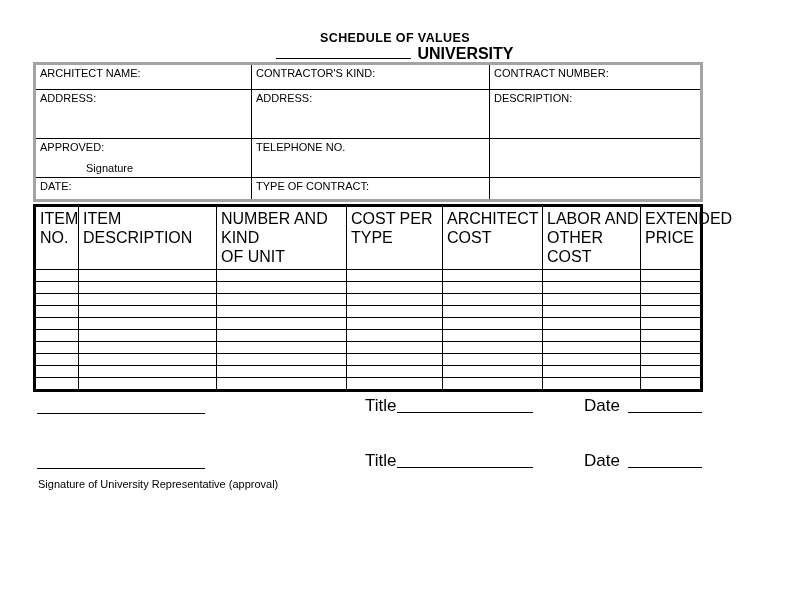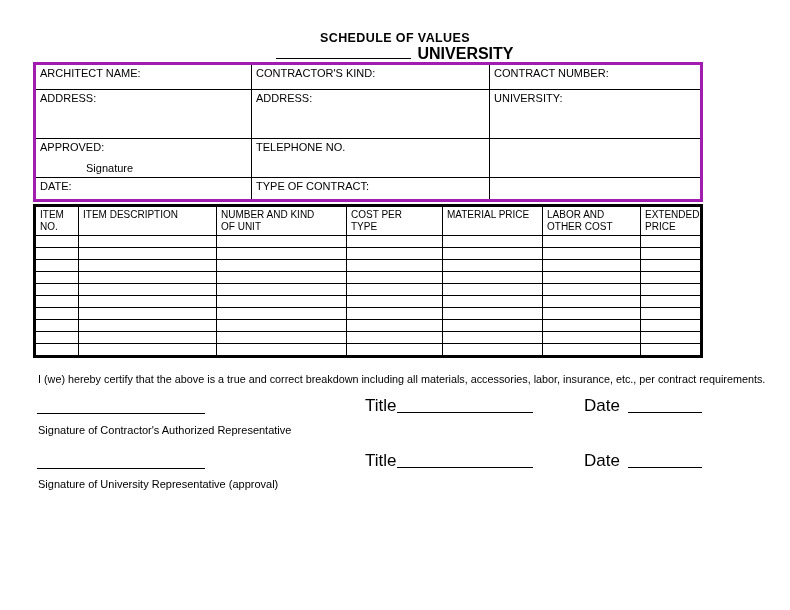--- a/index.html
+++ b/index.html
@@ -17,39 +17,39 @@
     text-align:center; font-size:16px; font-weight:bold;
   }
   .univ-blank {
     display:inline-block; width:135px; height:11px;
     border-bottom:1.5px solid #000; vertical-align:baseline; margin-right:6px;
   }
   
   table { border-collapse:collapse; table-layout:fixed; }
   .info-table {
     position:absolute; left:33px; top:62px; width:667px;
-    border:3px solid #a21caf;
+    border:3px solid #a3a3a3;
   }
   .info-table td {
     border:1.5px solid #000; vertical-align:top;
     font-size:11px; line-height:1.2; padding:2px 4px;
   }
   .info-table .r1 td { height:20px; }
   .info-table .r2 td { height:44px; }
   .info-table .r3 td { height:32px; }
   .info-table .r4 td { height:17px; }
   .sig-hint { display:block; margin-top:8px; padding-left:46px; }
   
   .items-table {
     position:absolute; left:33px; top:204px; width:667px;
     border:3px solid #000;
   }
   .items-table th {
     border:1.5px solid #000; vertical-align:top; text-align:left;
-    font-weight:normal; font-size:10px; line-height:1.2;
+    font-weight:normal; font-size:16px; line-height:1.2;
     padding:2px 1px 2px 4px; height:24px;
   }
   .items-table th span { display:block; }
   .items-table td {
     border:1.5px solid #000; height:11px; padding:0;
   }
   
   .certify {
     position:absolute; left:38px; top:373px;
     font-size:10.8px; line-height:1.25;
@@ -96,21 +96,21 @@
       </td>
     </tr>
     <tr class="r2">
       <td>
         <span>ADDRESS:</span>
       </td>
       <td>
         <span>ADDRESS:</span>
       </td>
       <td>
-        <span>UNIVERSITY:</span>
+        <span>DESCRIPTION:</span>
       </td>
     </tr>
     <tr class="r3">
       <td>
         <span>APPROVED:</span>
         <span class="sig-hint">Signature</span>
       </td>
       <td>
         <span>TELEPHONE NO.</span>
       </td>
@@ -150,21 +150,21 @@
         </th>
         <th>
           <span>NUMBER AND KIND</span>
             <span>OF UNIT</span>
         </th>
         <th>
           <span>COST PER</span>
             <span>TYPE</span>
         </th>
         <th>
-          <span>MATERIAL PRICE</span>
+          <span>ARCHITECT COST</span>
             <span></span>
         </th>
         <th>
           <span>LABOR AND</span>
             <span>OTHER COST</span>
         </th>
         <th>
           <span>EXTENDED</span>
             <span>PRICE</span>
         </th>
@@ -257,30 +257,28 @@
           <td></td>
           <td></td>
           <td></td>
           <td></td>
           <td></td>
           <td></td>
         </tr>
       </tbody>
   </table>
 
-  <div class="certify">I (we) hereby certify that the above is a true and correct breakdown including all materials, accessories, labor, insurance, etc., per contract requirements.</div>
 
   <div class="sig-line" style="left:37px; top:399px; width:168px;"></div>
   <div class="sig-row-text" style="left:365px; top:399px;">
     <span>Title</span><span class="fill-line title-line"></span>
   </div>
   <div class="sig-row-text" style="left:584px; top:399px;">
     <span>Date</span><span class="fill-line date-line"></span>
   </div>
-  <div class="sig-caption" style="left:38px; top:424px;">Signature of Contractor's Authorized Representative</div>
 
   <div class="sig-line" style="left:37px; top:454px; width:168px;"></div>
   <div class="sig-row-text" style="left:365px; top:454px;">
     <span>Title</span><span class="fill-line title-line"></span>
   </div>
   <div class="sig-row-text" style="left:584px; top:454px;">
     <span>Date</span><span class="fill-line date-line"></span>
   </div>
   <div class="sig-caption" style="left:38px; top:478px;">Signature of University Representative (approval)</div>
 

